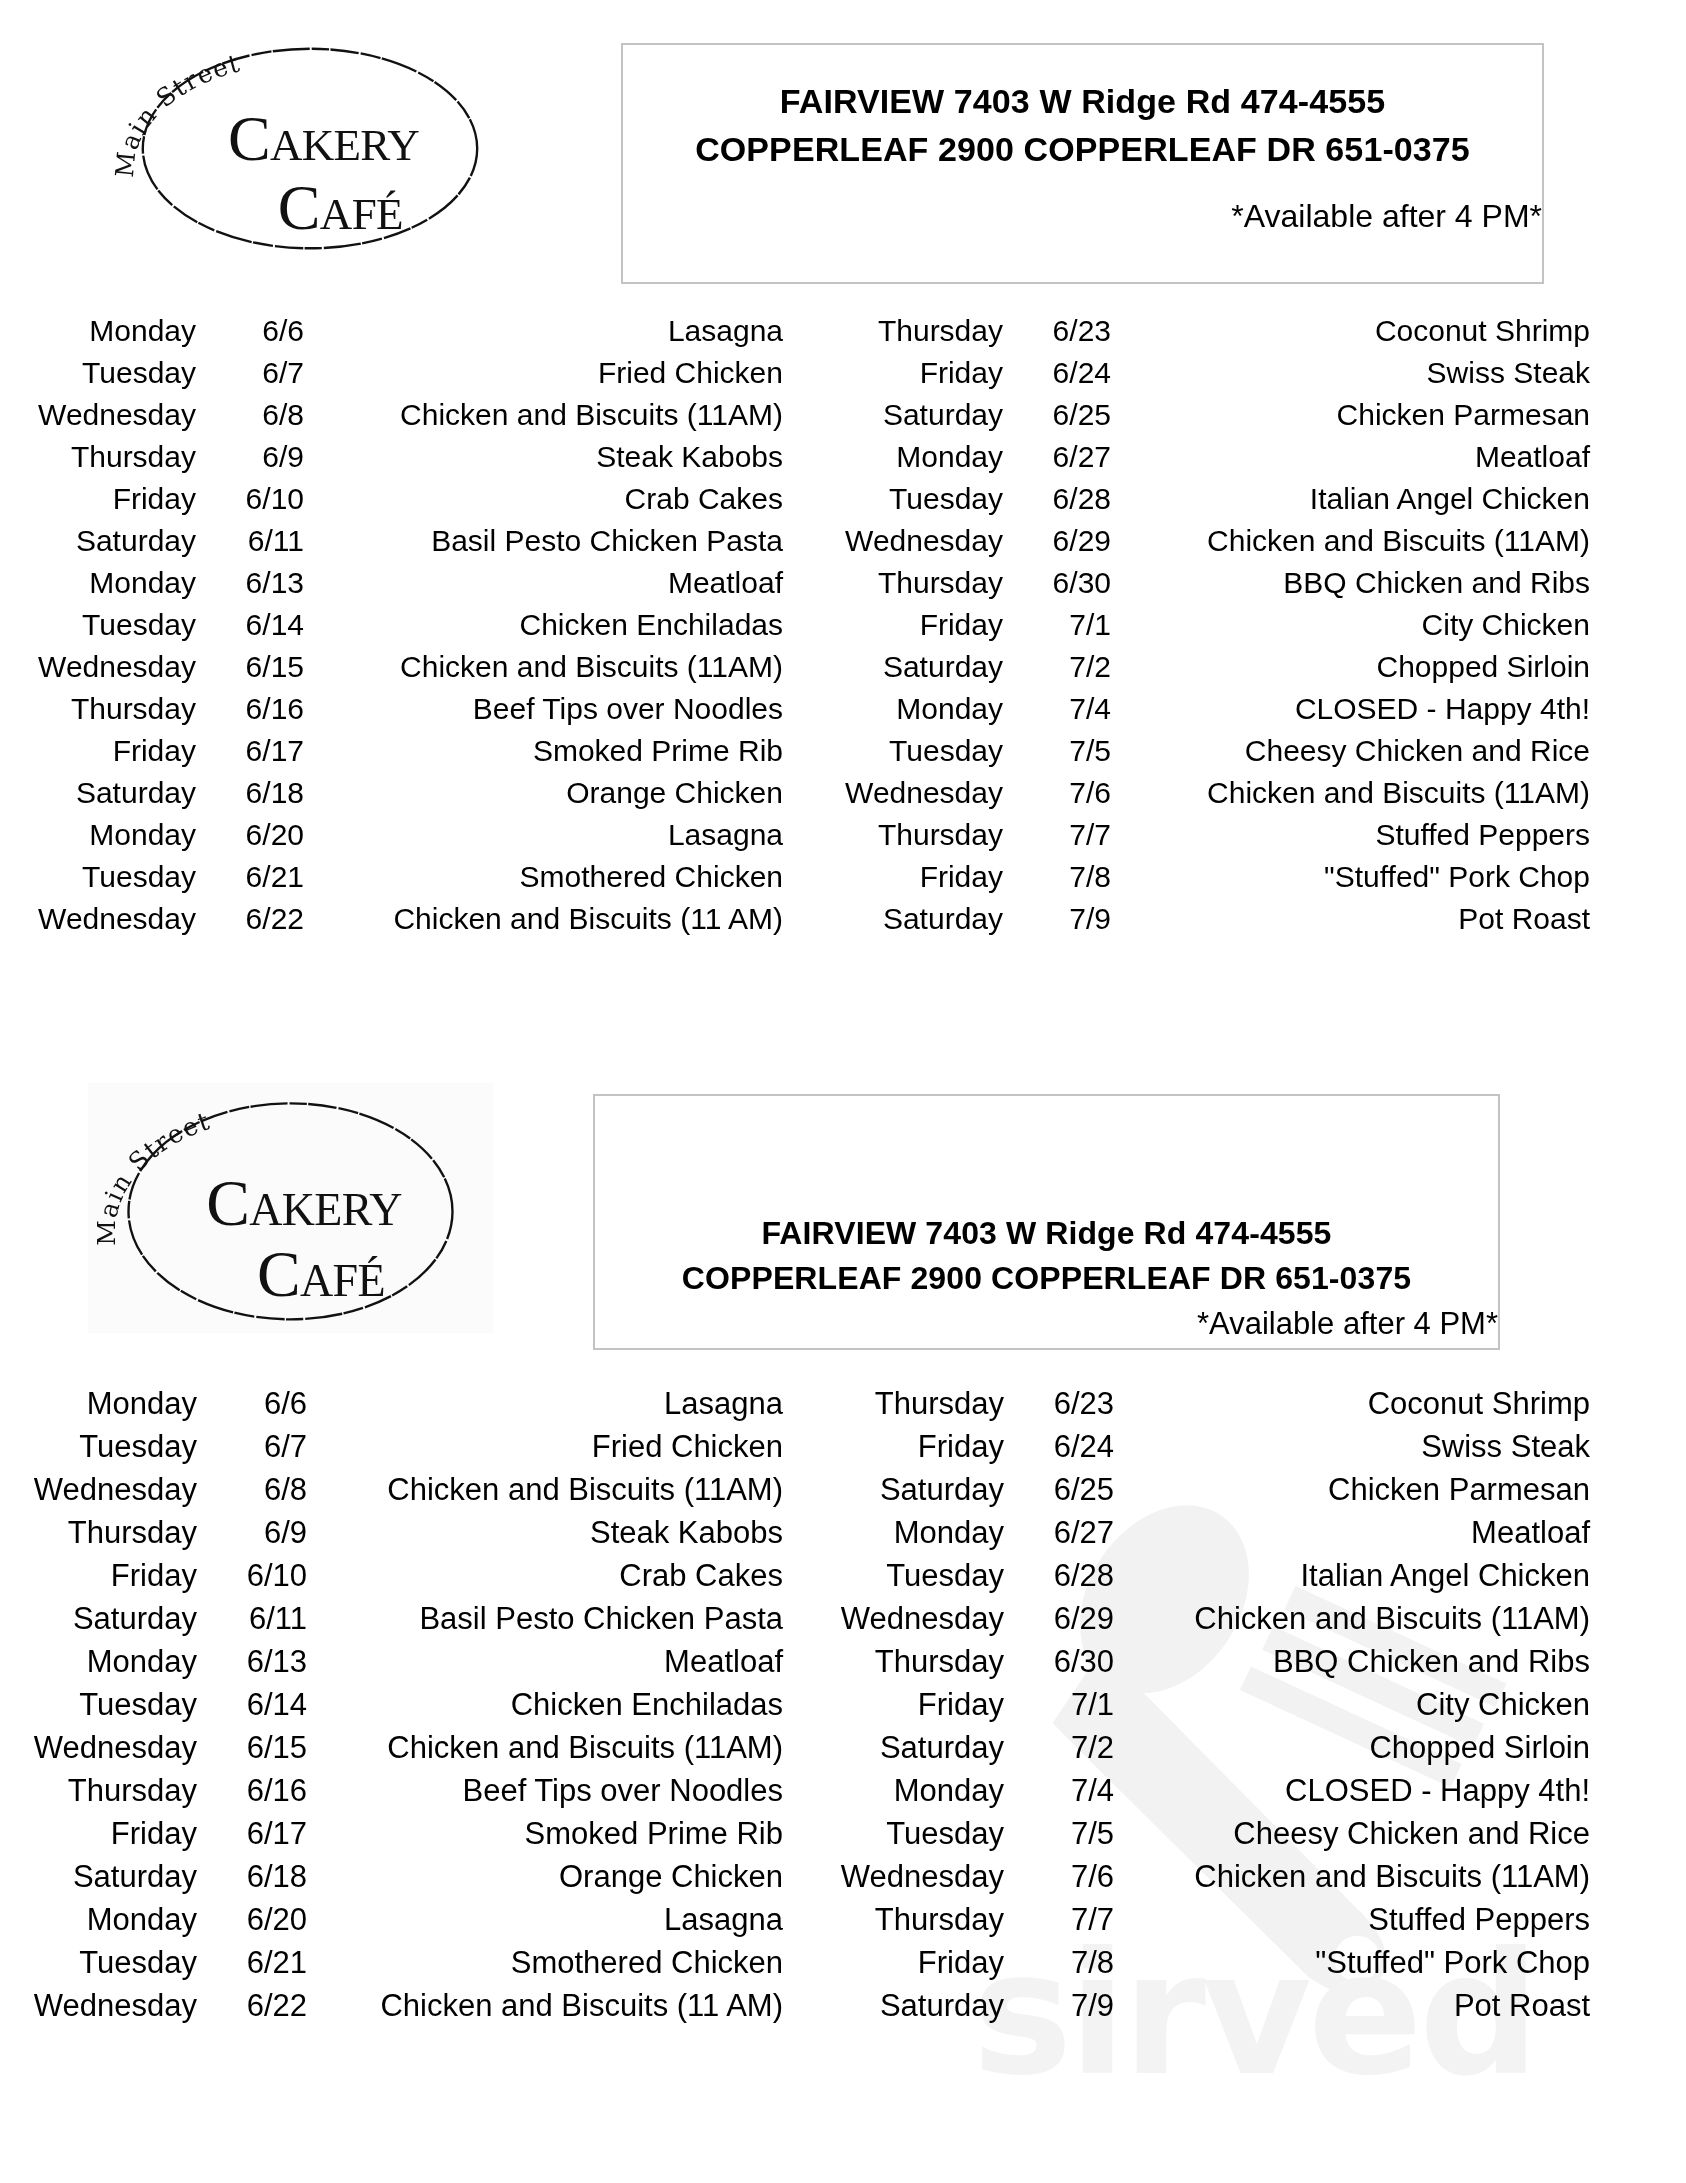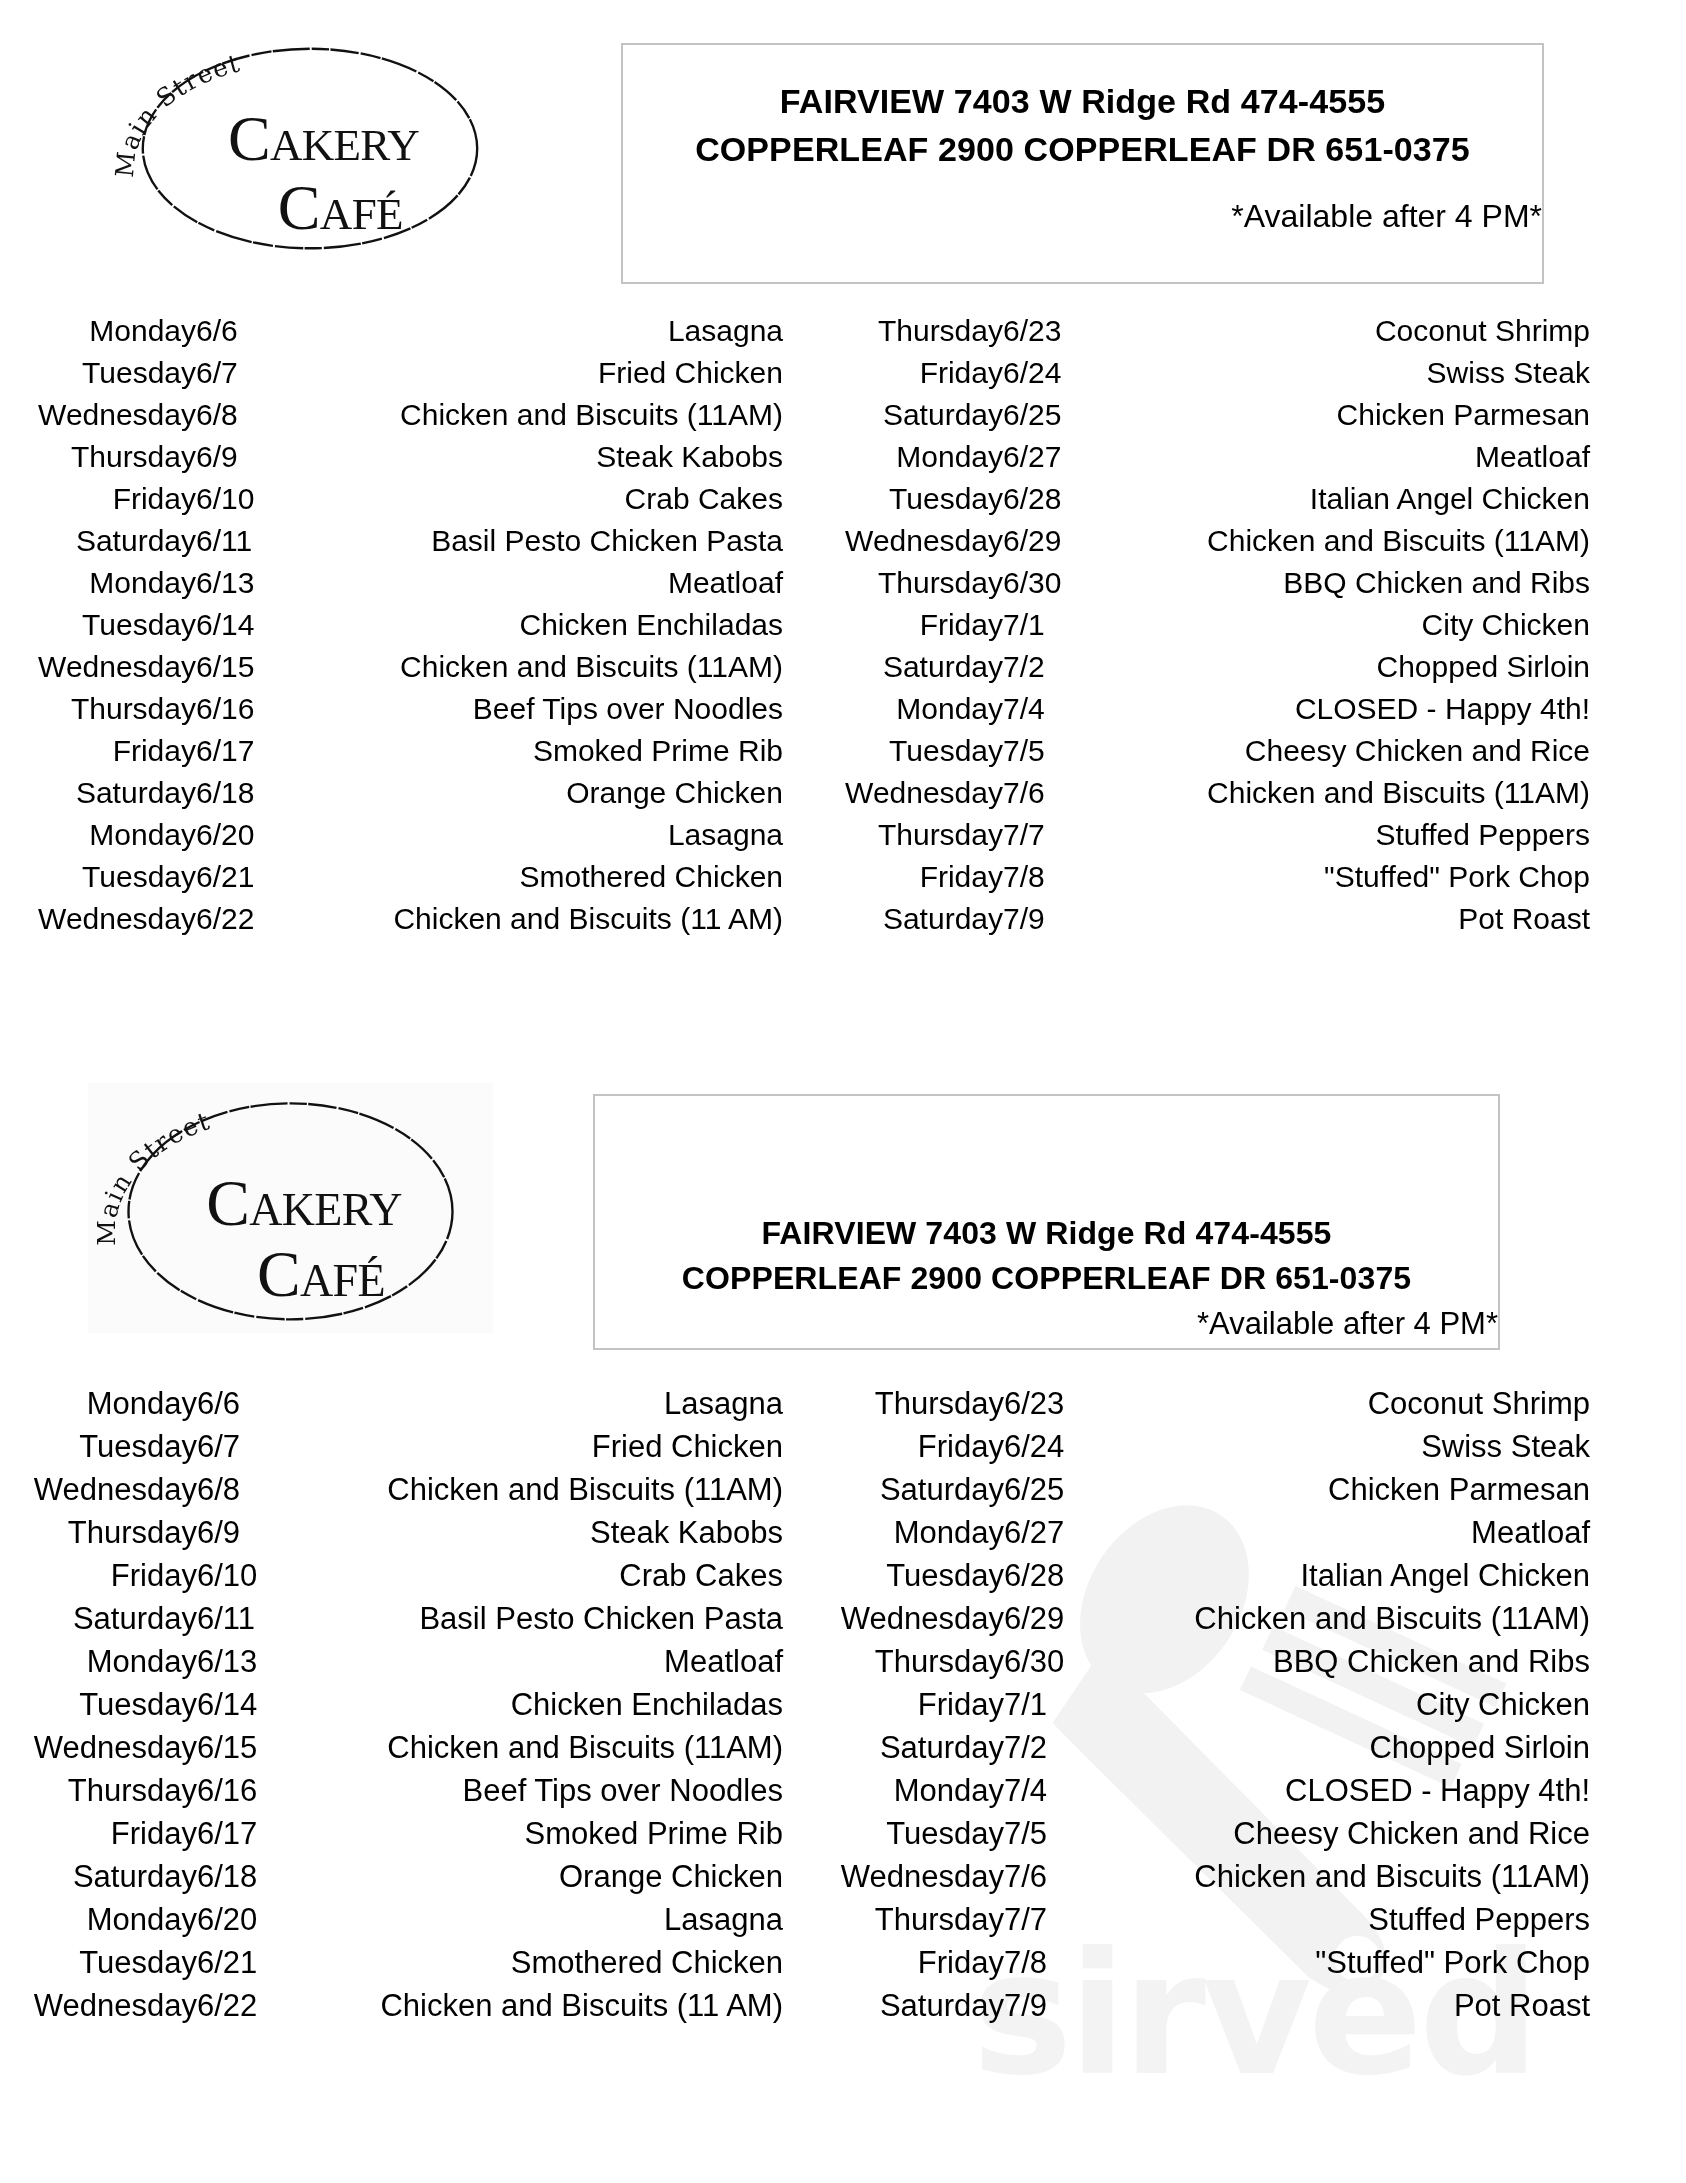--- a/index.html
+++ b/index.html
@@ -140,21 +140,21 @@
   #menu-copy-1 .sched-row { font-size: 30px; line-height: 42px; }
   #menu-copy-2 .sched-row { font-size: 31px; line-height: 43px; }
 
   .cell-day {
     width: 169px;
     text-align: right;
     padding-right: 0;
   }
   .cell-date {
     width: 108px;
-    text-align: left;
+    text-align: right;
   }
   .cell-dish {
     flex: 1;
     text-align: right;
     padding-left: 10.8px;
   }
 
   
   #menu-copy-2 .cell-day { width: 170px; }
   #menu-copy-2 .cell-date { width: 110px; }

